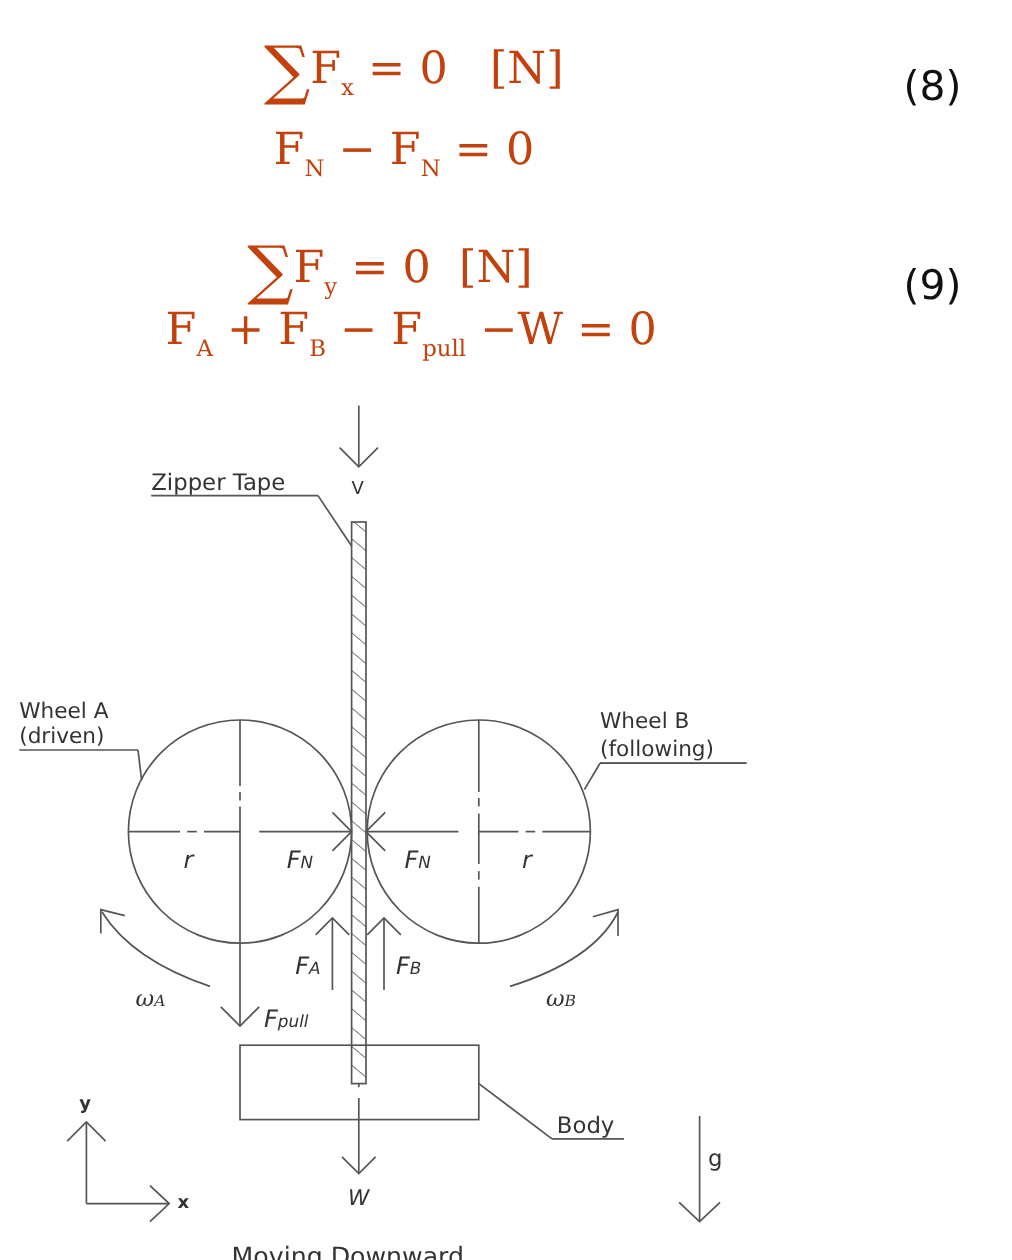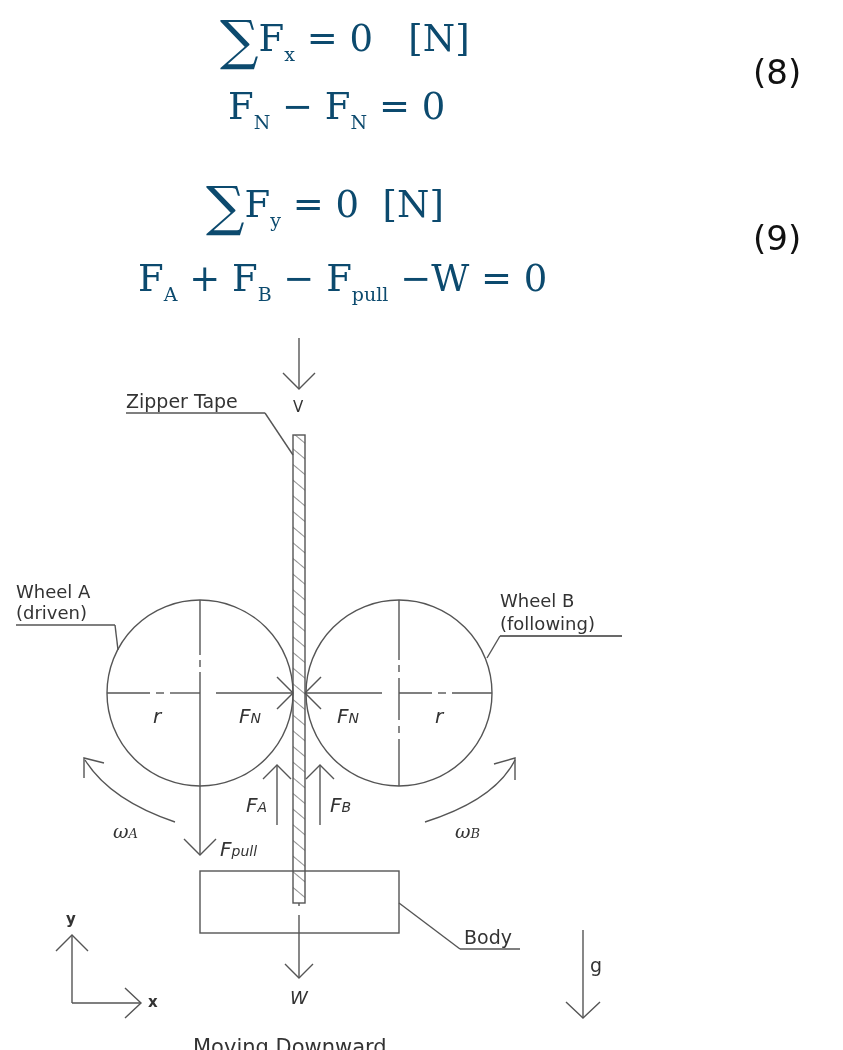--- a/index.html
+++ b/index.html
@@ -1,17 +1,17 @@
 <!DOCTYPE html>
 <html><head>
 <meta charset="utf-8">
 <style>
   html, body { margin:0; padding:0; background:#ffffff; }
   body { width:843px; height:1050px; position:relative; overflow:hidden; }
-  .eq { position:absolute; font-family:"DejaVu Serif", serif; color:#0c4a6e; font-size:37px; white-space:nowrap; line-height:1; }
+  .eq { position:absolute; font-family:"DejaVu Serif", serif; color:#c2410c; font-size:37px; white-space:nowrap; line-height:1;margin-top:18px; }
   .eq sub { font-size:19px; vertical-align:-10px; }
   .sigma { font-size:54px; vertical-align:-8px; font-family:"DejaVu Serif", serif; }
   .eqnum { position:absolute; font-family:"DejaVu Sans", sans-serif; font-size:34px; color:#111; }
   svg { position:absolute; left:0; top:0; }
   .lbl { font-family:"DejaVu Sans", sans-serif; fill:#333; }
   .ital { font-family:"DejaVu Sans", sans-serif; font-style:italic; fill:#333; }
   .omega { font-family:"DejaVu Serif", serif; font-style:italic; fill:#333; }
 </style>
 </head>
 <body>
@@ -20,21 +20,21 @@
   <span class="sigma">∑</span><span>F</span><sub>x</sub><span style="white-space:pre"> = 0   [N]</span>
 </div>
 <div class="eq" style="left:228px; top:88px;">
   <span>F</span><sub>N</sub><span style="white-space:pre"> − </span><span>F</span><sub>N</sub><span style="white-space:pre"> = 0</span>
 </div>
 <div class="eqnum" style="left:753px; top:52px;">(8)</div>
 
 <div class="eq" style="left:206px; top:180px;">
   <span class="sigma">∑</span><span>F</span><sub>y</sub><span style="white-space:pre"> = 0  [N]</span>
 </div>
-<div class="eq" style="left:138px; top:260px;">
+<div class="eq" style="left:138px; top:238px;">
   <span>F</span><sub>A</sub><span style="white-space:pre"> + </span><span>F</span><sub>B</sub><span style="white-space:pre"> − </span><span>F</span><sub>pull</sub><span style="white-space:pre"> −W</span><span style="white-space:pre"> = 0</span>
 </div>
 <div class="eqnum" style="left:753px; top:218px;">(9)</div>
 
 <svg width="843" height="1050" viewBox="0 0 843 1050">
   <defs>
     <pattern id="hatch" patternUnits="userSpaceOnUse" width="12" height="12" patternTransform="rotate(-50)">
       <line x1="0" y1="0" x2="0" y2="12" stroke="#555" stroke-width="1.3"></line>
     </pattern>
   </defs>

